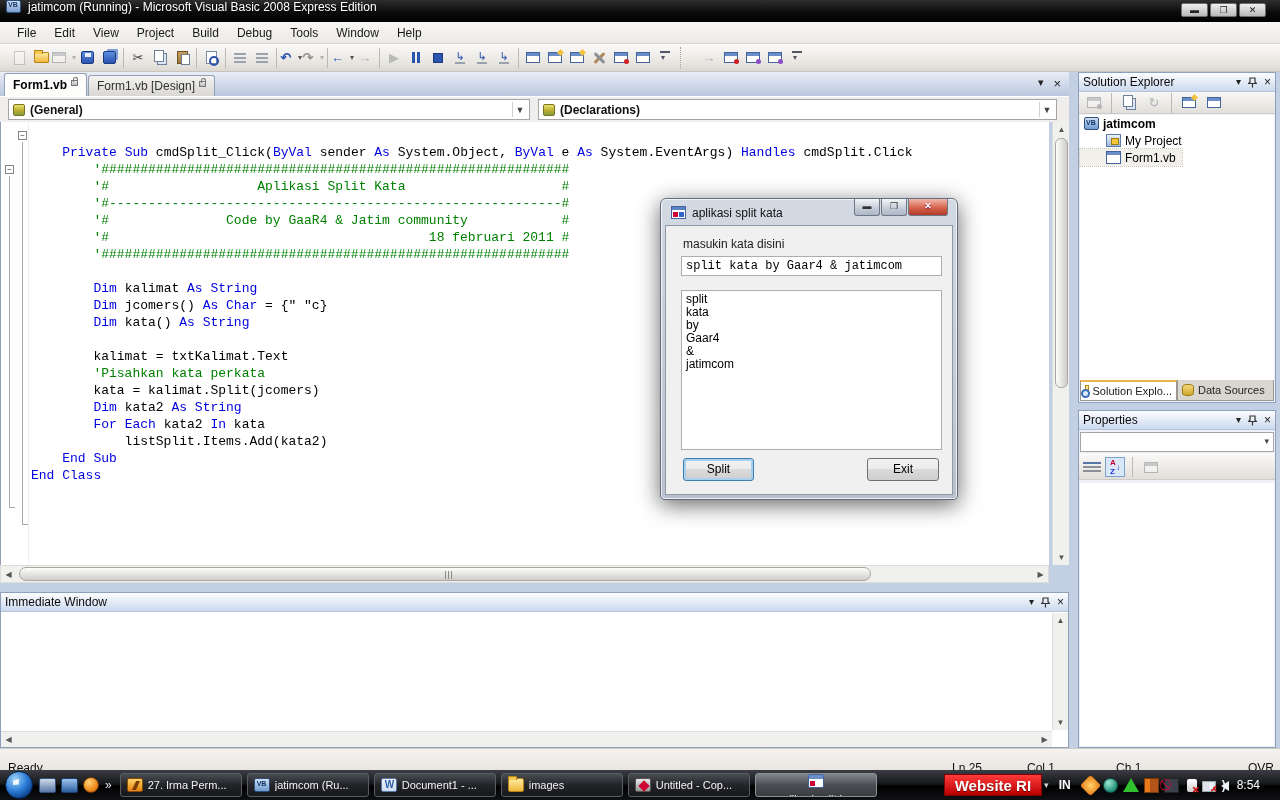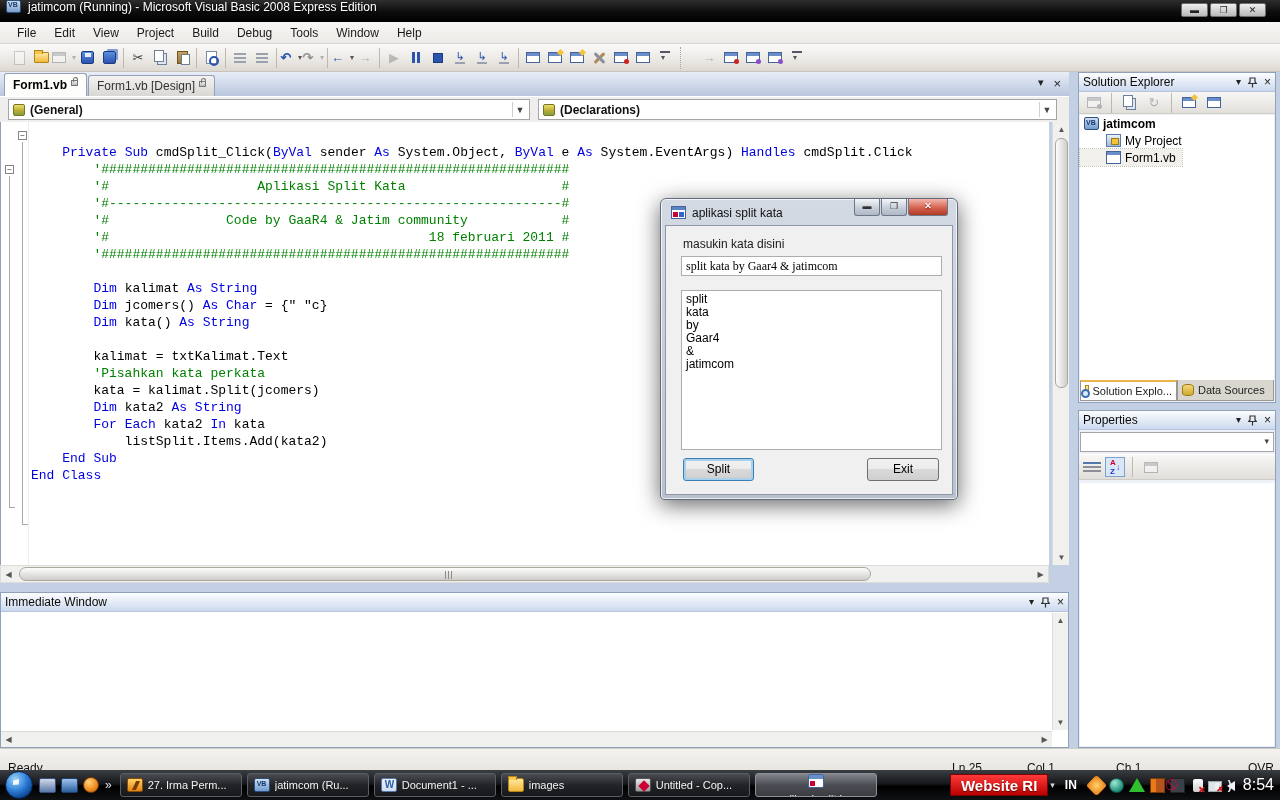--- a/index.html
+++ b/index.html
@@ -174,36 +174,36 @@
   .tri-3 { width:0; height:0; background:none; border-left:8px solid transparent; border-right:8px solid transparent; border-bottom:14px solid #2fbf2f; }
   .tri-4 { background:linear-gradient(90deg,#e87a1a 40%,#b5541a 40%); border:1px solid #7a3a08; }
   .tri-5 { background:#3a3f4a; border:1px solid #222; }
   .tri-5::after { content:"⃠"; position:absolute; left:3px; top:-1px; color:#e03; font-size:11px; }
   .tri-x::after { content:"✕"; position:absolute; right:-3px; bottom:-3px; color:#e01818; font-size:9px; font-weight:bold; text-shadow:0 0 1px #600; }
   .tri-plug { background:linear-gradient(#fff,#cfcfcf); border-radius:2px; width:10px; height:13px; margin-top:1px; }
   .tri-net { background:#dfe3ea; border:1px solid #9aa; width:14px; height:11px; margin-top:2px; }
   .tri-spk { width:0; height:0; border-top:5px solid transparent; border-bottom:5px solid transparent; border-right:8px solid #eef2f8; position:relative; margin-top:2px; }
   .tri-spk::before { content:""; position:absolute; left:-12px; top:-3px; width:4px; height:6px; background:#eef2f8; }
   .tri-spk::after { content:")"; position:absolute; left:1px; top:-8px; color:#eef2f8; font-size:12px; font-weight:bold; }
-  .clock { color:#fff; font-size:16px; margin-right:6px; }
+  .clock { color:#fff; font-size:12px; margin-right:20px; }
 
   
   .dialog { position:absolute; left:660px; top:198px; width:298px; height:302px; border-radius:6px 6px 4px 4px;
     background:linear-gradient(#d4dae3,#b9c1cd); border:1px solid #616d7e; box-shadow:0 5px 22px rgba(0,0,0,.6), inset 0 0 0 1px rgba(255,255,255,.7); }
   .dlg-title { height:27px; display:flex; align-items:center; padding-left:10px; gap:6px; }
   .dlg-ico { width:15px; height:13px; background:#fff; border:1px solid #44639c; position:relative; }
   .dlg-ico::before { content:""; position:absolute; left:0; right:0; top:0; height:3px; background:#5a83c2; }
   .dlg-ico::after { content:""; position:absolute; left:1px; bottom:1px; width:5px; height:5px; background:#c03; box-shadow:6px 0 0 #36c; }
   .dlg-title .t { font-size:12px; color:#111; }
   .dlg-btns { position:absolute; right:9px; top:0; display:flex; }
   .dbtn { width:26px; height:17px; border:1px solid #6e7786; border-top:none; border-radius:0 0 3px 3px; background:linear-gradient(#f4f6f9,#c3cbd6 60%,#aeb8c6); color:#333; font-size:9px; text-align:center; line-height:15px; margin-left:1px; }
   .dbtn.close { width:40px; background:linear-gradient(#f2b7ac,#d6634d 55%,#b03a28); color:#fff; font-weight:bold; text-shadow:0 1px 1px #702; }
   .dlg-client { position:absolute; left:4px; right:4px; top:26px; bottom:4px; background:#f0f0f0; border:1px solid #8e98a8; }
   .dlg-label { position:absolute; left:17px; top:11px; font-size:12px; color:#1a1a1a; }
-  .dlg-input { position:absolute; left:15px; top:30px; width:261px; height:20px; background:#fff; border:1px solid #abadb3; font-size:12px; padding:2px 4px; color:#000; font-family:Liberation Serif, serif; }
+  .dlg-input { position:absolute; left:15px; top:30px; width:261px; height:20px; background:#fff; border:1px solid #abadb3; font-size:12px; padding:2px 4px; color:#000; font-family:Liberation Mono, monospace; }
   .dlg-list { position:absolute; left:15px; top:64px; width:261px; height:160px; background:#fff; border:1px solid #abadb3; font-size:12px; padding:2px 4px; line-height:13px; color:#000; }
   .dlg-btn { position:absolute; top:232px; height:23px; background:linear-gradient(#f2f2f2,#ebebeb 50%,#d9d9d9 50%,#cfcfcf); border:1px solid #707070; border-radius:3px; font-size:12px; text-align:center; line-height:21px; color:#000; }
   .dlg-btn.focus { border:1px solid #3c7fb1; box-shadow:0 0 0 2px #a8d0ec inset; }
   .btn-split { left:17px; width:71px; } .btn-exit { left:201px; width:72px; }
 </style>
 </head>
 <body>
 
 <div id="screen">
 

